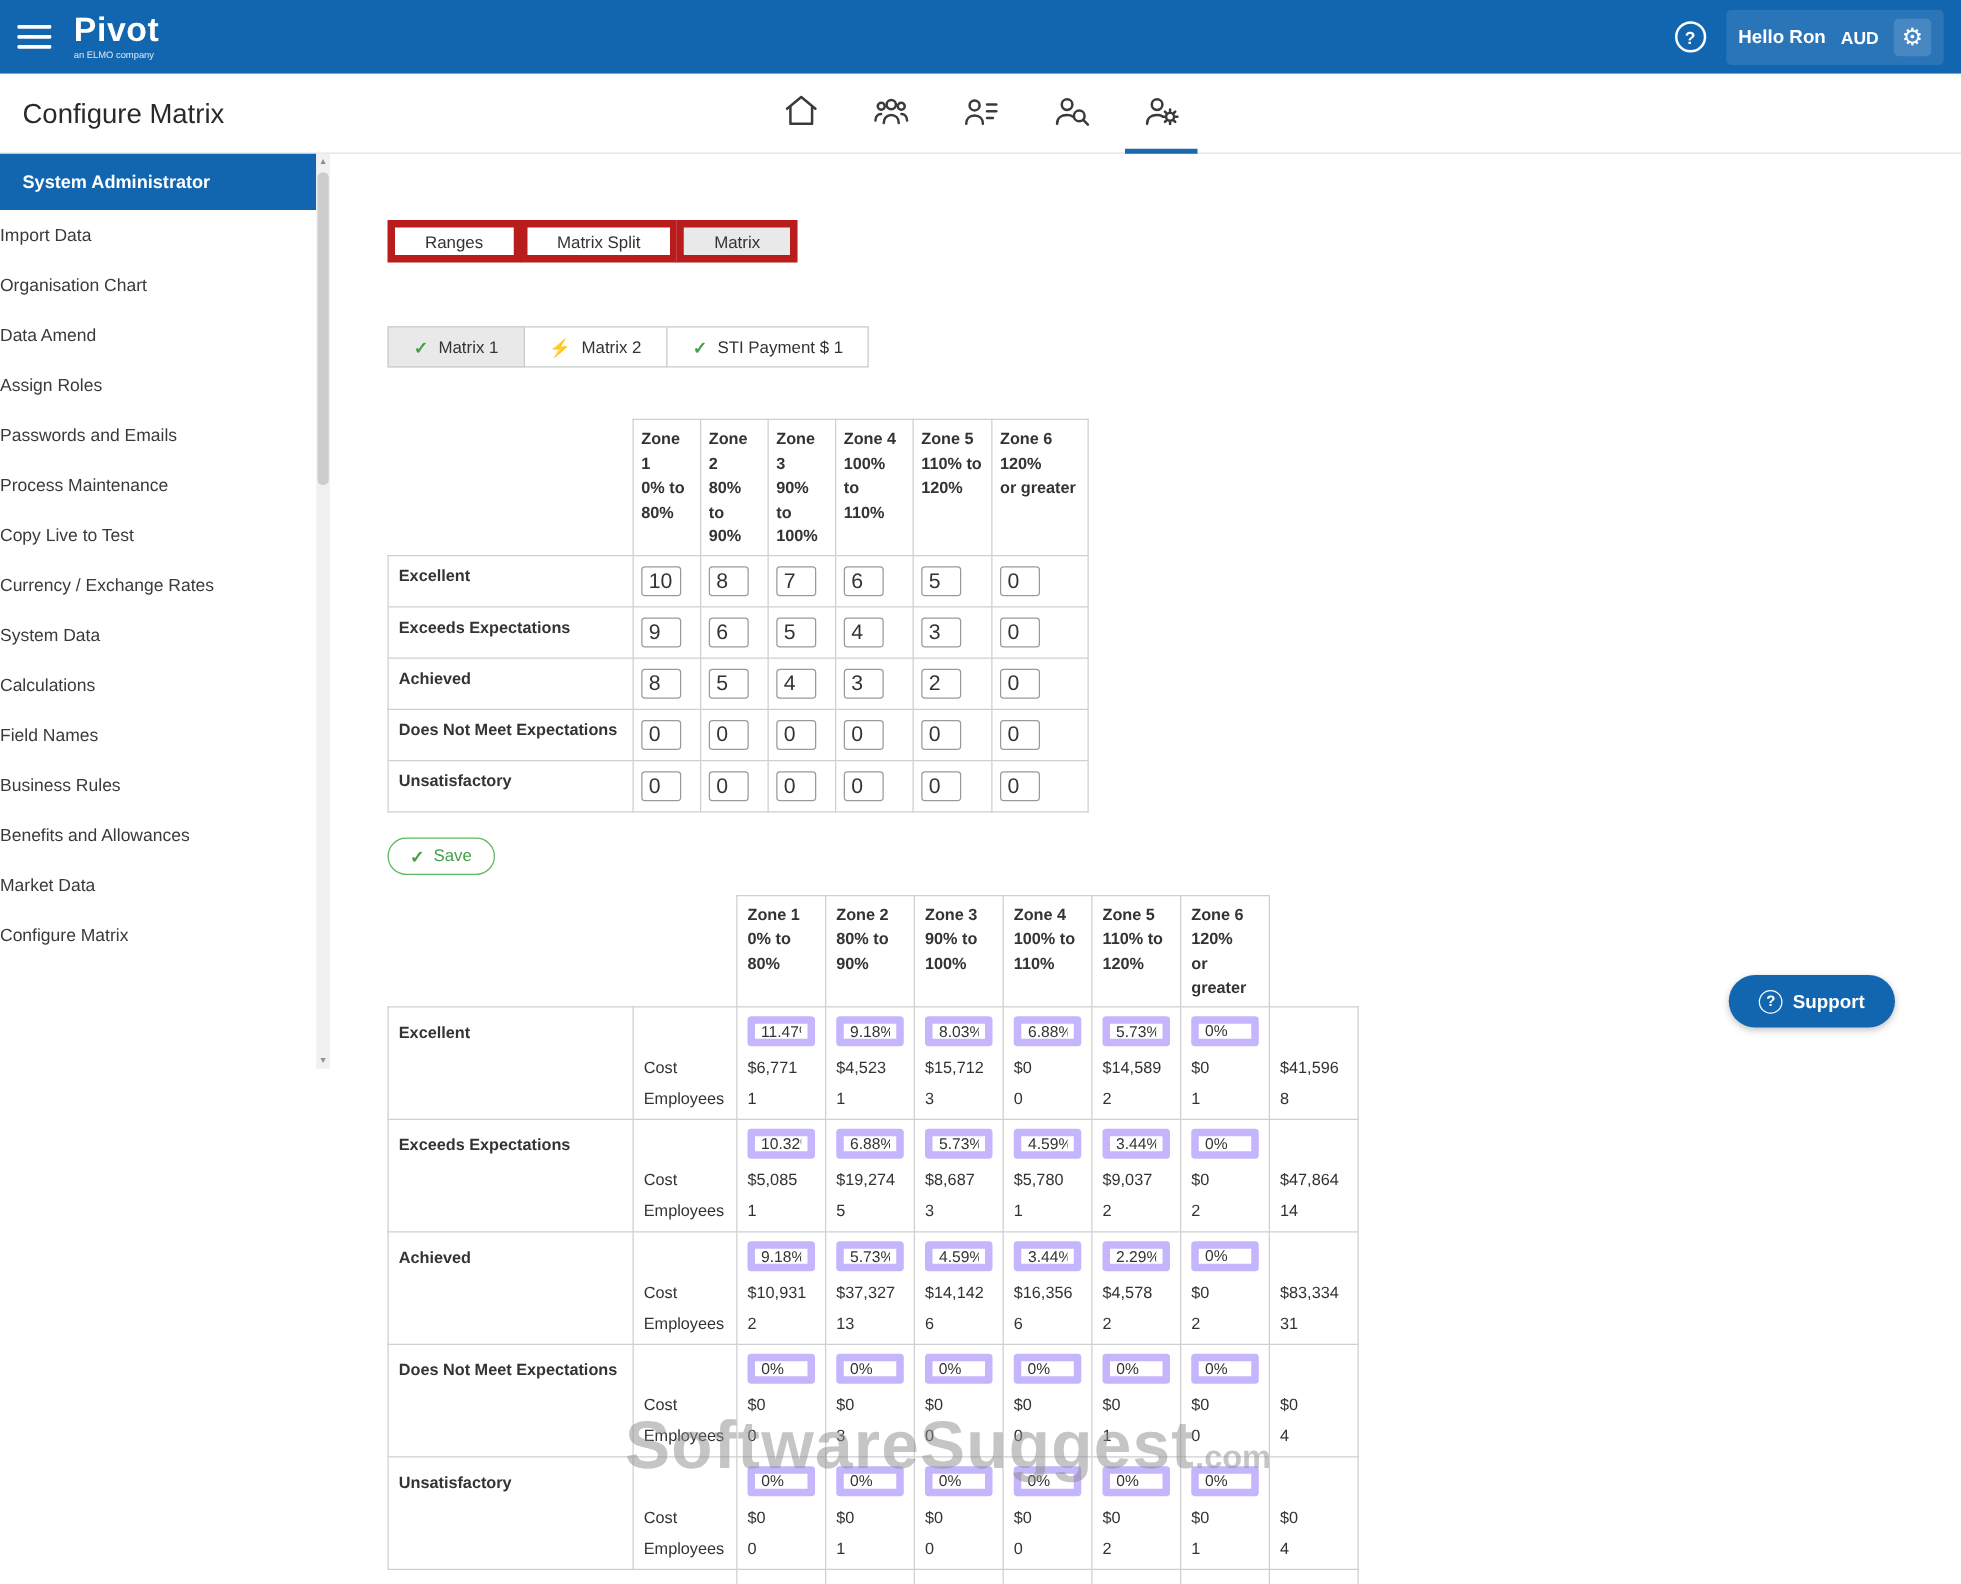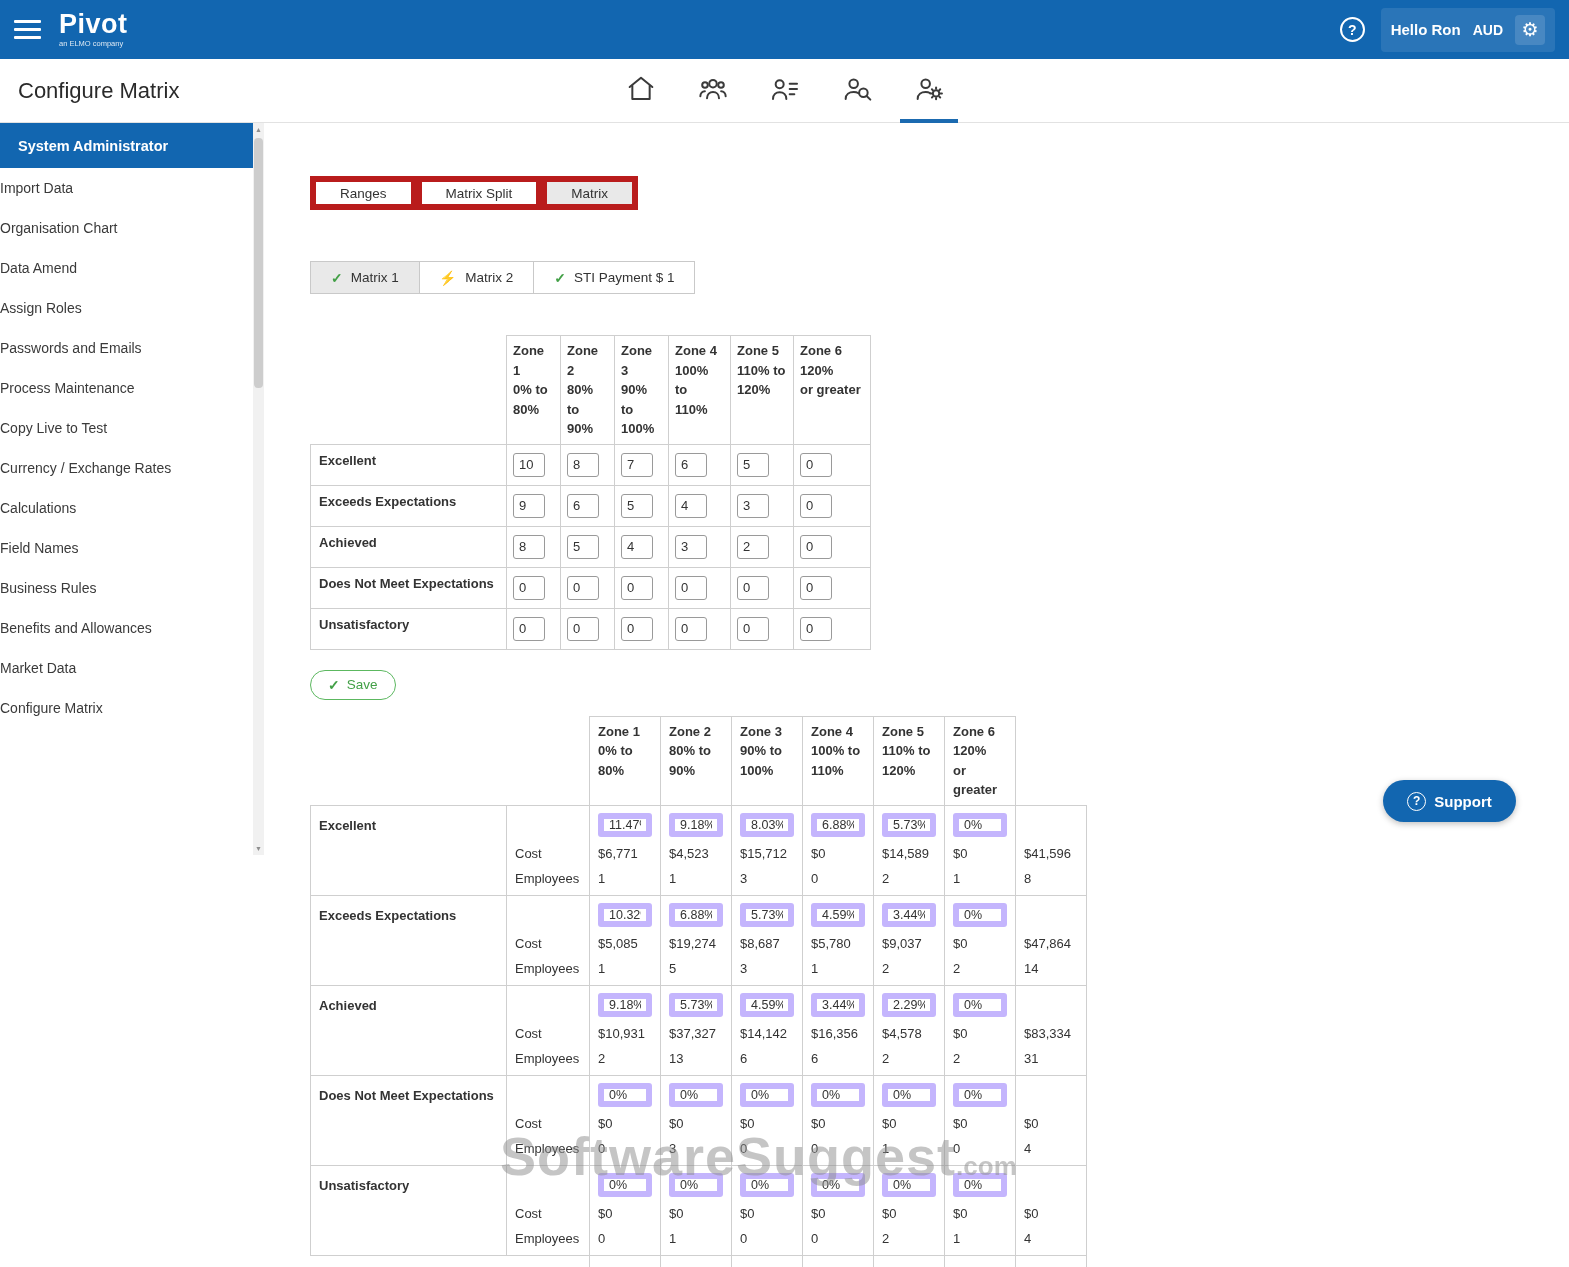--- a/index.html
+++ b/index.html
@@ -51,21 +51,21 @@
 .ic-bolt{color:#f5a623;font-size:14px}
 
 
 table{border-collapse:collapse}
 th.zh{font-size:13px;font-weight:bold;text-align:left;vertical-align:top;padding:5px 6px;line-height:1.5;white-space:pre-line}
 td.plain,th.plain{border:none!important;background:#fff}
 .m1{margin-top:41px}
 .m1 th,.m1 td{border:1px solid #cfcfcf}
 .m1 td.rlab{width:196px;font-weight:bold;font-size:13px;vertical-align:top;padding:8px}
 .m1 td.cell{padding:8px 6px;vertical-align:middle}
-.m1 input{width:32px;height:24px;border:1px solid #9a9a9a;border-radius:3px;padding:2px 5px;font-size:13px;font-family:inherit;color:#333;background:#fff}
+.m1 input{width:32px;height:24px;border:1px solid #9a9a9a;border-radius:3px;padding:2px 5px;font-size:17px;font-family:inherit;color:#333;background:#fff}
 .z1,.z2,.z3{width:54px}.z4{width:62px}.z5{width:63px}.z6{width:77px}
 .savebtn{margin-top:20px;display:inline-flex;align-items:center;gap:7px;border:1px solid #5cb860;border-radius:16px;background:#fff;color:#43a047;font-size:13.5px;padding:6px 17px;cursor:pointer;font-family:inherit}
 
 .m2{margin-top:16px}
 .m2 th,.m2 td{border:1px solid #cfcfcf}
 .m2 th.zh{width:69px;padding:5px 8px}
 .m2 td{vertical-align:top;padding:4px 8px;font-size:13px}
 .m2 td.rlab{width:196px;font-weight:bold}
 .m2 td.slab{width:83px}
 .m2 td.zc{width:69px}
@@ -162,20 +162,21 @@
 <div class="sidebar">
   <div class="sb-head">System Administrator</div>
   <div class="sb-item">Import Data</div>
   <div class="sb-item">Organisation Chart</div>
   <div class="sb-item">Data Amend</div>
   <div class="sb-item">Assign Roles</div>
   <div class="sb-item">Passwords and Emails</div>
   <div class="sb-item">Process Maintenance</div>
   <div class="sb-item">Copy Live to Test</div>
   <div class="sb-item">Currency / Exchange Rates</div>
+  <div class="sb-item">System Data</div>
   <div class="sb-item">Calculations</div>
   <div class="sb-item">Field Names</div>
   <div class="sb-item">Business Rules</div>
   <div class="sb-item">Benefits and Allowances</div>
   <div class="sb-item">Market Data</div>
   <div class="sb-item">Configure Matrix</div>
 </div>
 <div class="sb-scroll">
   <div class="arr up">▲</div>
   <div class="sb-thumb"></div>

